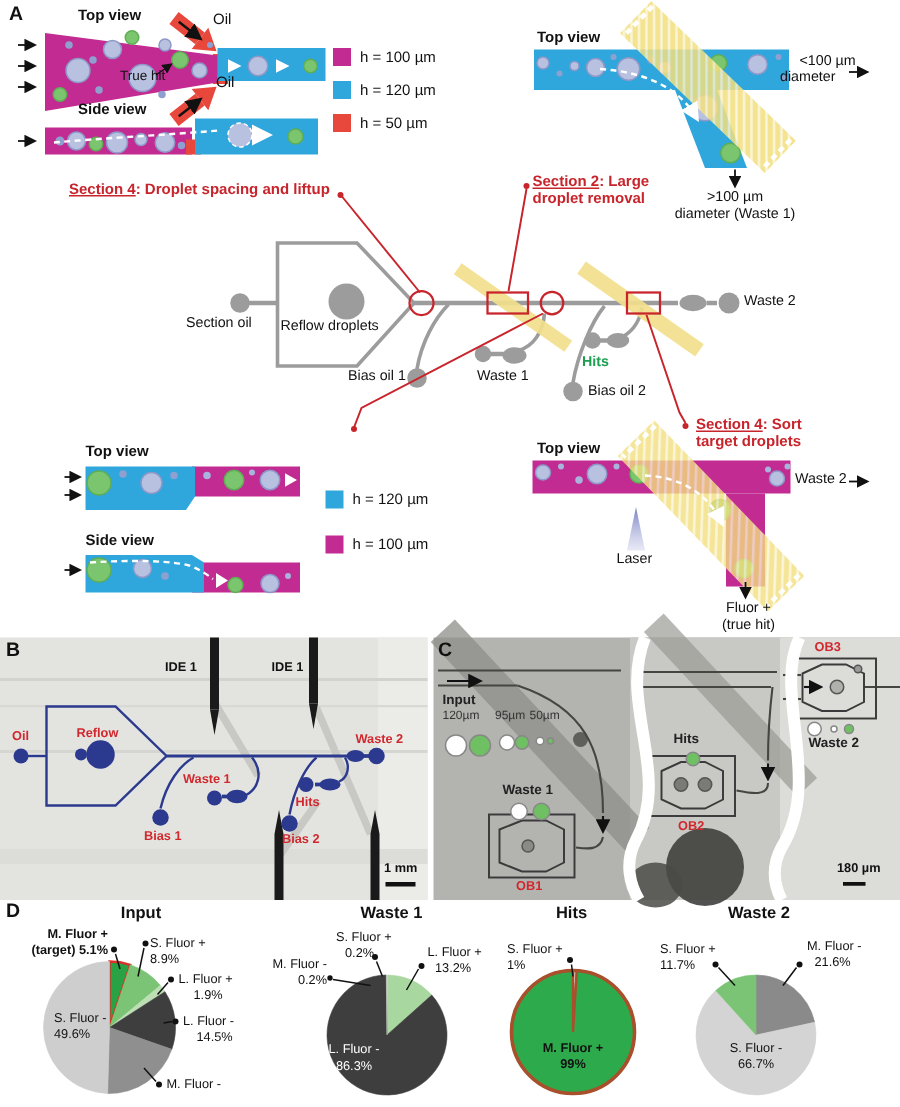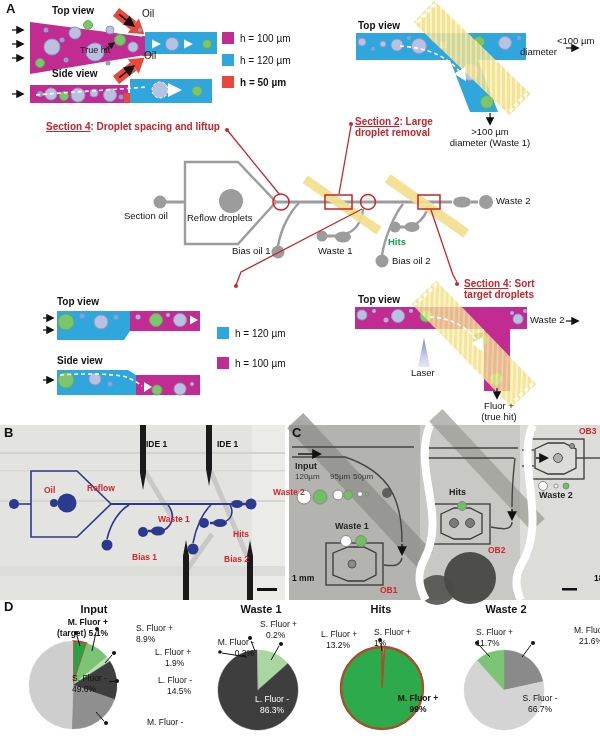--- a/index.html
+++ b/index.html
@@ -1,21 +1,21 @@
 <!DOCTYPE html>
 <html><head>
 <meta charset="utf-8">
 <style>
   html,body{margin:0;padding:0;background:#fff;}
   .stage{position:relative;width:600px;height:738px;background:#fff;overflow:hidden;
          font-family:"Liberation Sans",sans-serif;}
   .stage svg{position:absolute;left:0;top:0;}
   .lbl{position:absolute;font-size:9px;line-height:1.12;color:#111;white-space:nowrap;z-index:5;}
   .b{font-weight:bold;}
-  .sz8{font-size:8px;} .sz85{font-size:8.5px;margin-left:36px;} .sz95{font-size:9.5px;} .sz10{font-size:10px;}
+  .sz8{font-size:8px;} .sz85{font-size:8.5px;} .sz95{font-size:9.5px;} .sz10{font-size:10px;}
   .sz11{font-size:11px;} .sz13{font-size:13px;}
   .red{color:#C8242B;} .bred{color:#D1282E;} .grn{color:#1D9E50;} .wht{color:#fff;}
   .c{text-align:center;} .r{text-align:right;}
   .wrap{white-space:normal;}
   .u{text-decoration:underline;}
   .sw{position:absolute;width:12px;height:12px;z-index:5;}
 </style>
 </head>
 <body>
 
@@ -415,24 +415,24 @@
 <div class="lbl sz10" style="left:142px;top:8px;">Oil</div>
 <div class="lbl sz10" style="left:144px;top:50px;">Oil</div>
 <div class="lbl" style="left:80px;top:45px;">True hit</div>
 <div class="lbl b sz10" style="left:52px;top:68px;">Side view</div>
 
 <div class="sw" style="left: 222px; top: 32px; background-color: rgb(193, 43, 146);"></div>
 <div class="lbl sz10" style="left:240px;top:33px;">h = 100 µm</div>
 <div class="sw" style="left: 222px; top: 54px; background-color: rgb(47, 167, 220);"></div>
 <div class="lbl sz10" style="left:240px;top:55px;">h = 120 µm</div>
 <div class="sw" style="left: 222px; top: 76px; background-color: rgb(232, 71, 60);"></div>
-<div class="lbl sz10" style="left:240px;top:77px;font-weight:bold;">h = 50 µm</div>
+<div class="lbl sz10" style="left:240px;top:77px;">h = 50 µm</div>
 
 <div class="lbl b sz10" style="left:358px;top:20px;">Top view</div>
-<div class="lbl sz95" style="left:533px;top:36px;margin-left:24px;">&lt;100 µm</div>
+<div class="lbl sz95" style="left:533px;top:36px;">&lt;100 µm</div>
 <div class="lbl sz95" style="left:520px;top:47px;">diameter</div>
 <div class="lbl sz95 c" style="left:452px;top:127px;width:76px;">&gt;100 µm</div>
 <div class="lbl sz95 c" style="left:442px;top:138px;width:96px;">diameter (Waste 1)</div>
 
 <div class="lbl b sz10 red" style="left:46px;top:121px;"><span class="u">Section 4</span><span>: Droplet spacing and liftup</span></div>
 <div class="lbl b sz10 red wrap" style="left:355px;top:116px;width:90px;"><span class="u">Section 2</span><span>: Large droplet removal</span></div>
 <div class="lbl b sz10 red wrap" style="left:464px;top:278px;width:92px;"><span class="u">Section 4</span><span>: Sort target droplets</span></div>
 
 <div class="lbl sz95" style="left:124px;top:211px;">Section oil</div>
 <div class="lbl sz95" style="left:187px;top:213px;">Reflow droplets</div>

